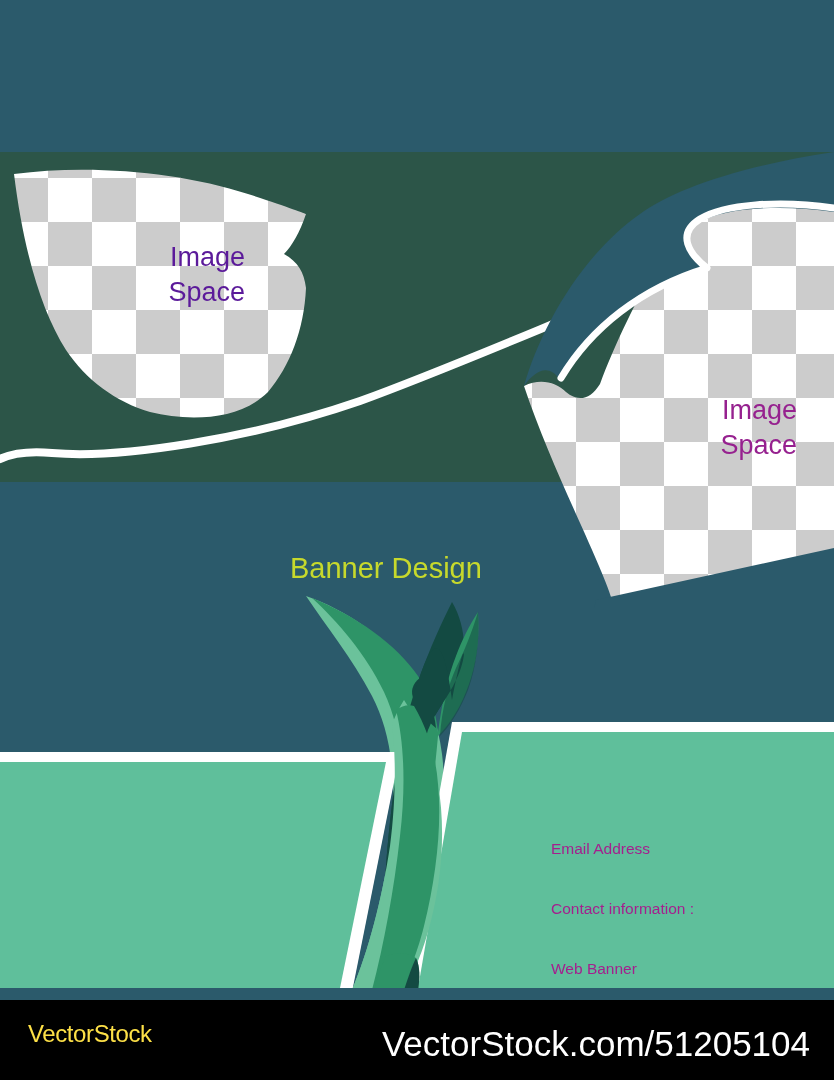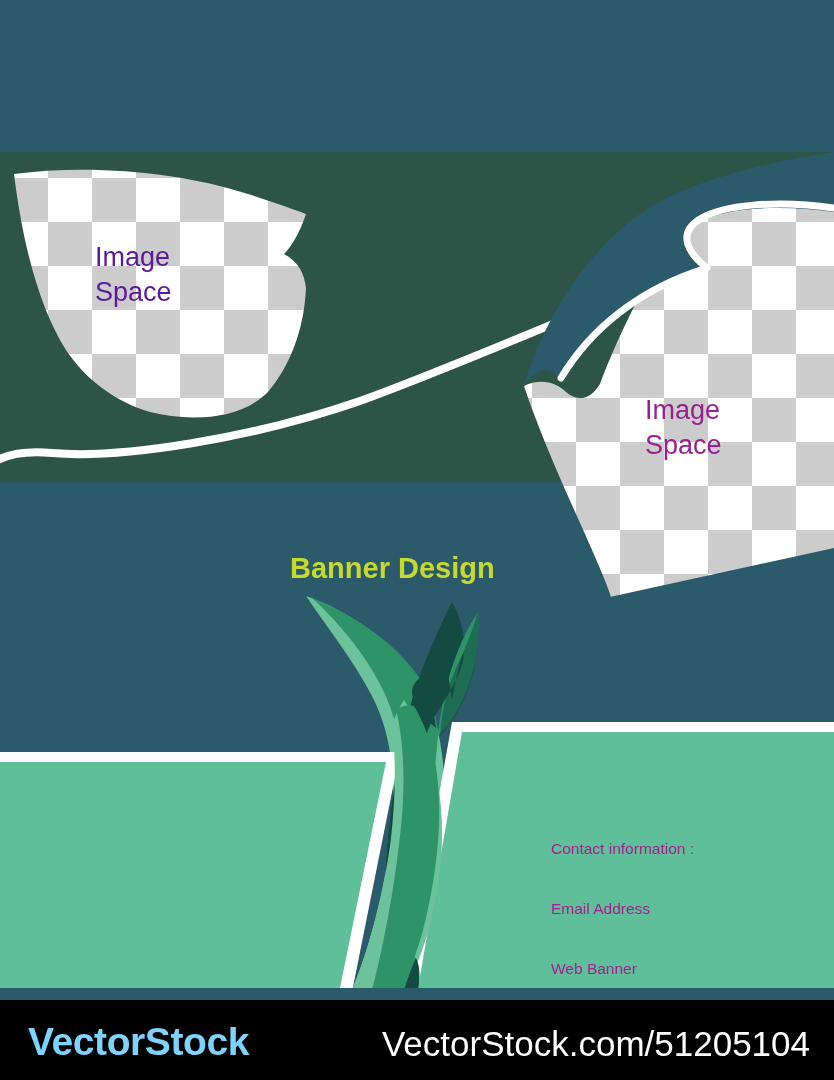--- a/index.html
+++ b/index.html
@@ -27,21 +27,21 @@
   }
   .txt {
     position: absolute;
     margin: 0;
     white-space: pre;
     line-height: 1.0;
   }
   .img-space {
     font-size: 27px;
     line-height: 1.28;
-    text-align: left;
+    text-align: right;
     font-weight: 400;
   }
   #image-space-left {
     left: 95px;
     top: 240px;
     color: #5b1a9a;
     width: 150px;
   }
   #image-space-right {
     left: 645px;
@@ -55,21 +55,21 @@
     color: #ffffff;
     font-size: 58px;
     letter-spacing: -0.5px;
     font-weight: 400;
   }
   #subheadline {
     left: 290px;
     top: 554px;
     color: #c7d92c;
     font-size: 29px;
-    font-weight: 700;
+    font-weight: 400;
   }
   #profile-block {
     left: 51px;
     top: 810px;
     width: 290px;
   }
   #profile-title {
     color: #a51f8e;
     font-size: 17px;
     margin: 0 0 4px 0;
@@ -97,23 +97,23 @@
     left: 0;
     top: 1000px;
     width: 834px;
     height: 80px;
     background: #000000;
   }
   #footer-logo {
     position: absolute;
     left: 28px;
     top: 20px;
-    color: #7dd3fc;
-    font-size: 39px;
-    font-weight: 700;
+    color: #fde047;
+    font-size: 24px;
+    font-weight: 400;
     letter-spacing: -0.4px;
     font-family: "Liberation Sans Narrow", "Liberation Sans", sans-serif;
   }
   #footer-url {
     position: absolute;
     right: 24px;
     top: 24px;
     color: #ffffff;
     font-size: 35px;
     font-weight: 400;
@@ -249,22 +249,22 @@
 
   <div class="txt img-space" id="image-space-right" style="white-space:pre-line;">Image
 Space</div>
 
 
   <div class="txt" id="subheadline">Banner Design</div>
 
 
   <div class="txt" id="contact-block">
     <div class="grp">
+      <p>Email Address</p>
       <p>Contact information :</p>
-      <p>Email Address</p>
       <p>Web Banner</p>
       <p>Phone number</p>
     </div>
     
     
   </div>
 
   <div id="footer">
     <div id="footer-logo">VectorStock</div>
     <div id="footer-url">VectorStock.com/51205104</div>

